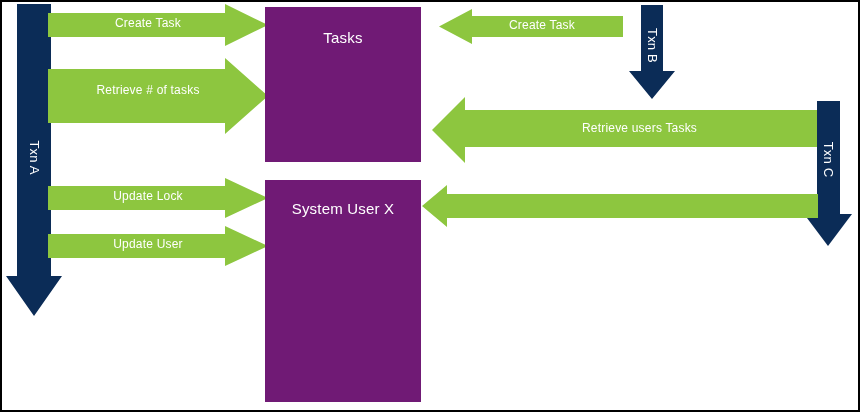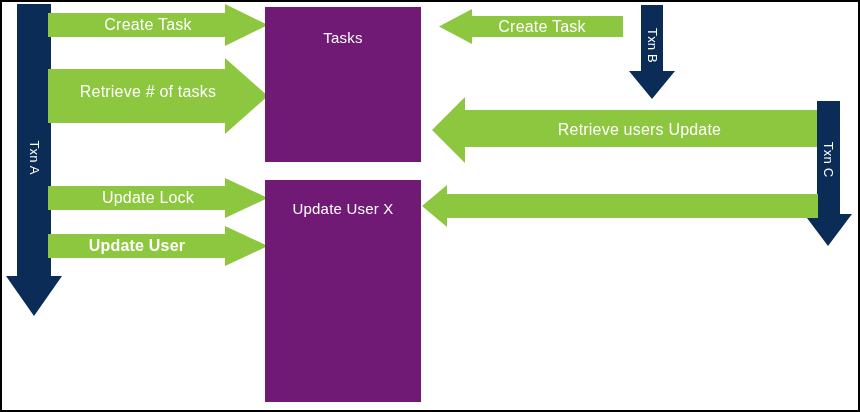--- a/index.html
+++ b/index.html
@@ -35,21 +35,21 @@
   .arrow {
     position: absolute;
   }
   .arrow svg {
     display: block;
     overflow: visible;
   }
   .arrow-label {
     position: absolute;
     color: #ffffff;
-    font-size: 16px;
+    font-size: 12px;
     white-space: nowrap;
     letter-spacing: 0.2px;
     text-align: center;
     pointer-events: none;
   }
   .vlabel {
     position: absolute;
     color: #ffffff;
     font-size: 13px;
     white-space: nowrap;
@@ -92,28 +92,28 @@
       <polygon points="0,8 177,8 177,0 220,20 177,40 177,32 0,32" fill="#8DC63F"></polygon>
     </svg>
   </div>
   <span class="arrow-label" style="left:46px; top:187px; width:200px;">Update Lock</span>
 
   <div class="arrow" style="left:46px; top:224px; width:220px; height:40px;">
     <svg width="220" height="40" viewBox="0 0 220 40">
       <polygon points="0,8 177,8 177,0 220,20 177,40 177,32 0,32" fill="#8DC63F"></polygon>
     </svg>
   </div>
-  <span class="arrow-label" style="left:35px; top:235px; width:200px;font-weight:bold;">Update User</span>
+  <span class="arrow-label" style="left:46px; top:235px; width:200px;">Update User</span>
 
   <div class="node-box" style="left:263px; top:5px; width:156px; height:155px;">
     <span class="node-label" style="margin-top:22px;">Tasks</span>
   </div>
 
   <div class="node-box" style="left:263px; top:178px; width:156px; height:222px;">
-    <span class="node-label" style="margin-top:20px;">Update User X</span>
+    <span class="node-label" style="margin-top:20px;">System User X</span>
   </div>
 
   <div class="arrow" style="left:437px; top:7px; width:184px; height:35px;">
     <svg width="184" height="35" viewBox="0 0 184 35">
       <polygon points="0,17.5 33,0 33,7 184,7 184,28 33,28 33,35" fill="#8DC63F"></polygon>
     </svg>
   </div>
   <span class="arrow-label" style="left:460px; top:16px; width:160px;">Create Task</span>
 
   <div class="arrow" style="left:627px; top:3px; width:46px; height:94px;">
@@ -121,21 +121,21 @@
       <polygon points="12,0 34,0 34,66 46,66 23,94 0,66 12,66" fill="#0B2C57"></polygon>
     </svg>
   </div>
   <span class="vlabel down" style="left:627px; top:36px; width:46px; text-align:center;">Txn B</span>
 
   <div class="arrow" style="left:430px; top:95px; width:390px; height:66px;">
     <svg width="390" height="66" viewBox="0 0 390 66">
       <polygon points="0,33 33,0 33,13 390,13 390,50 33,50 33,66" fill="#8DC63F"></polygon>
     </svg>
   </div>
-  <span class="arrow-label" style="left:460px; top:119px; width:355px;">Retrieve users Update</span>
+  <span class="arrow-label" style="left:460px; top:119px; width:355px;">Retrieve users Tasks</span>
 
   <div class="arrow" style="left:802px; top:99px; width:48px; height:145px;">
     <svg width="48" height="145" viewBox="0 0 48 145">
       <polygon points="13,0 36,0 36,113 48,113 24,145 0,113 13,113" fill="#0B2C57"></polygon>
     </svg>
   </div>
   <span class="vlabel down" style="left:802px; top:150px; width:48px; text-align:center;">Txn C</span>
 
   <div class="arrow" style="left:420px; top:183px; width:396px; height:42px;">
     <svg width="396" height="42" viewBox="0 0 396 42">

